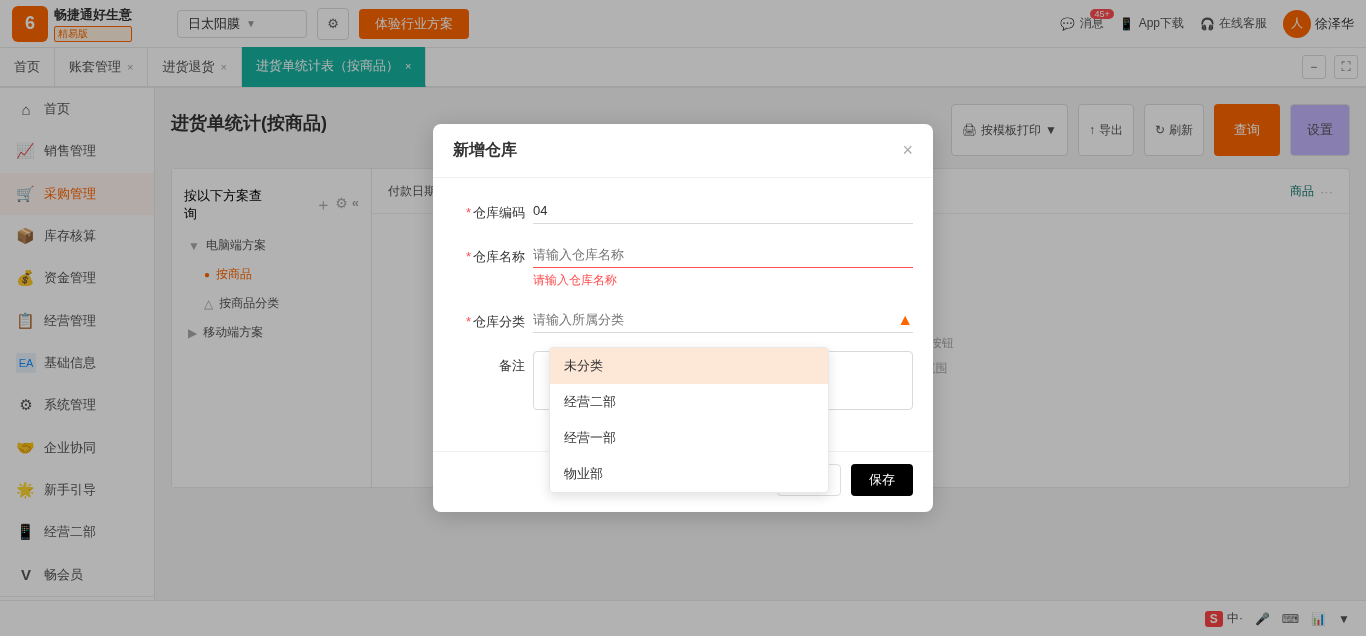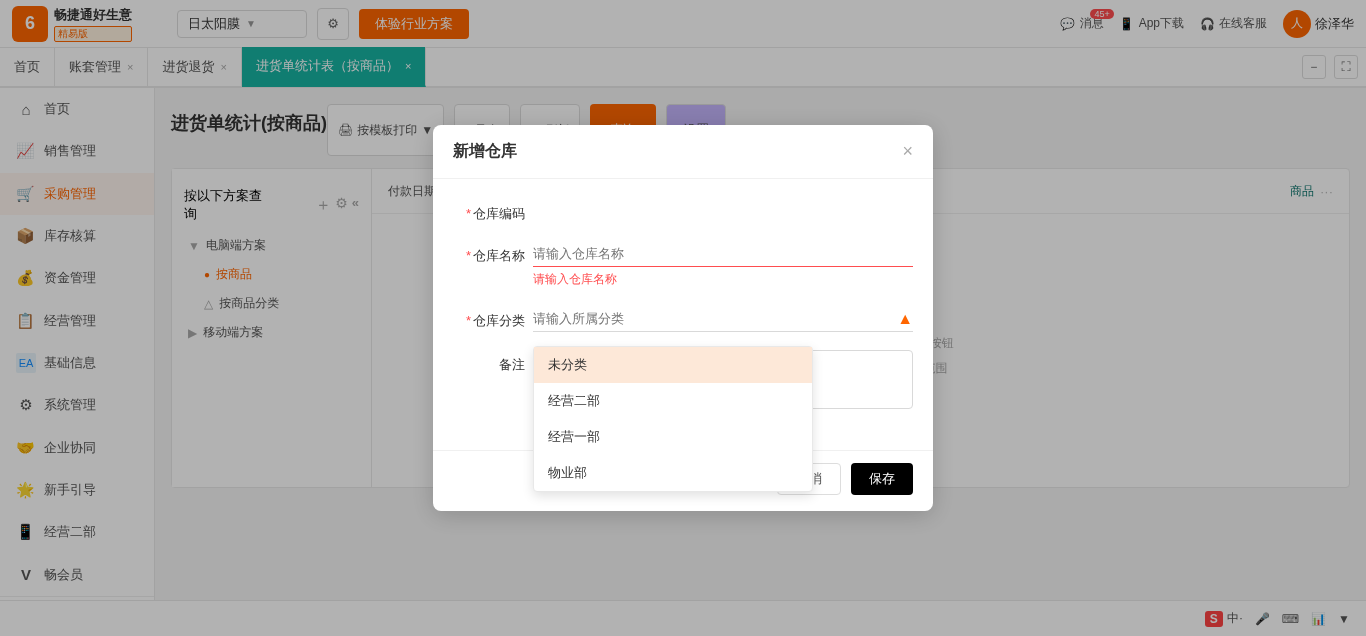--- a/index.html
+++ b/index.html
@@ -84,21 +84,21 @@
     .sidebar-item .icon { width: 20px; height: 20px; display: flex; align-items: center; justify-content: center; font-size: 15px; }
     .sidebar-bottom {
       margin-top: auto; padding: 10px; display: flex; align-items: center; gap: 8px;
       border-top: 1px solid #eee;
     }
     .sidebar-bottom-icon { cursor: pointer; color: #aaa; font-size: 16px; }
 
     
     .content-area { flex: 1; padding: 16px; overflow: auto; background: #f5f5f5; }
     .page-title { font-size: 18px; color: #333; font-weight: bold; margin-bottom: 14px; }
-    .content-header { display: flex; align-items: center; margin-bottom: 12px; }
+    .content-header { display: flex; align-items: center; justify-content: space-between; margin-bottom: 12px; }
     .content-header-right { display: flex; gap: 10px; }
     .header-action-btn {
       display: flex; align-items: center; gap: 4px; padding: 5px 10px;
       border: 1px solid #ddd; border-radius: 4px; cursor: pointer; background: #fff;
       color: #555; font-size: 12px;
     }
     .query-btn {
       background: #ff6600; color: #fff; border: none; border-radius: 4px;
       padding: 6px 20px; cursor: pointer; font-size: 13px;
     }
@@ -152,21 +152,21 @@
     }
     .form-input-inner { flex: 1; border: none; outline: none; font-size: 13px; color: #333; padding: 5px 0; background: transparent; }
     .form-input-icon { color: #ff6600; cursor: pointer; font-size: 16px; }
     .form-textarea { width: 100%; border: 1px solid #d9d9d9; border-radius: 4px; padding: 6px 8px; font-size: 13px; color: #333; resize: none; outline: none; }
     .dialog-footer { display: flex; justify-content: flex-end; padding: 12px 20px 16px; gap: 10px; border-top: 1px solid #f0f0f0; }
     .btn-cancel { border: 1px solid #ddd; background: #fff; color: #555; border-radius: 4px; padding: 6px 18px; cursor: pointer; font-size: 13px; }
     .btn-save { background: #000000; color: #fff; border: none; border-radius: 4px; padding: 6px 18px; cursor: pointer; font-size: 13px; }
 
     
     .category-dropdown {
-      position: absolute; top: 40px; left: 0; width: 280px;
+      position: absolute; top: 40px; left: 16px; width: 280px;
       background: #fff; border: 1px solid #e8e8e8; border-radius: 4px;
       box-shadow: 0 4px 12px rgba(0,0,0,0.12); z-index: 200;
     }
     .dropdown-item {
       padding: 9px 14px; cursor: pointer; font-size: 13px; color: #333;
     }
     .dropdown-item.highlighted { background: #fde8d8; color: #333; }
 
     
     .page-center-content {
@@ -391,20 +391,23 @@
     <div class="dialog-header">
       <span class="dialog-title">新增仓库</span>
       <span class="dialog-close">×</span>
     </div>
     <div class="dialog-body">
 
       <div class="form-row">
         <div class="form-label">
           <span class="required">*</span><span>仓库编码</span>
         </div>
+        <div class="form-control-wrap">
+          <input type="text" class="form-input" value="04" style="">
+        </div>
       </div>
 
       <div class="form-row">
         <div class="form-label">
           <span class="required">*</span><span>仓库名称</span>
         </div>
         <div class="form-control-wrap">
           <input type="text" class="form-input error" placeholder="请输入仓库名称" style="">
           <div class="form-error-msg">请输入仓库名称</div>
         </div>

